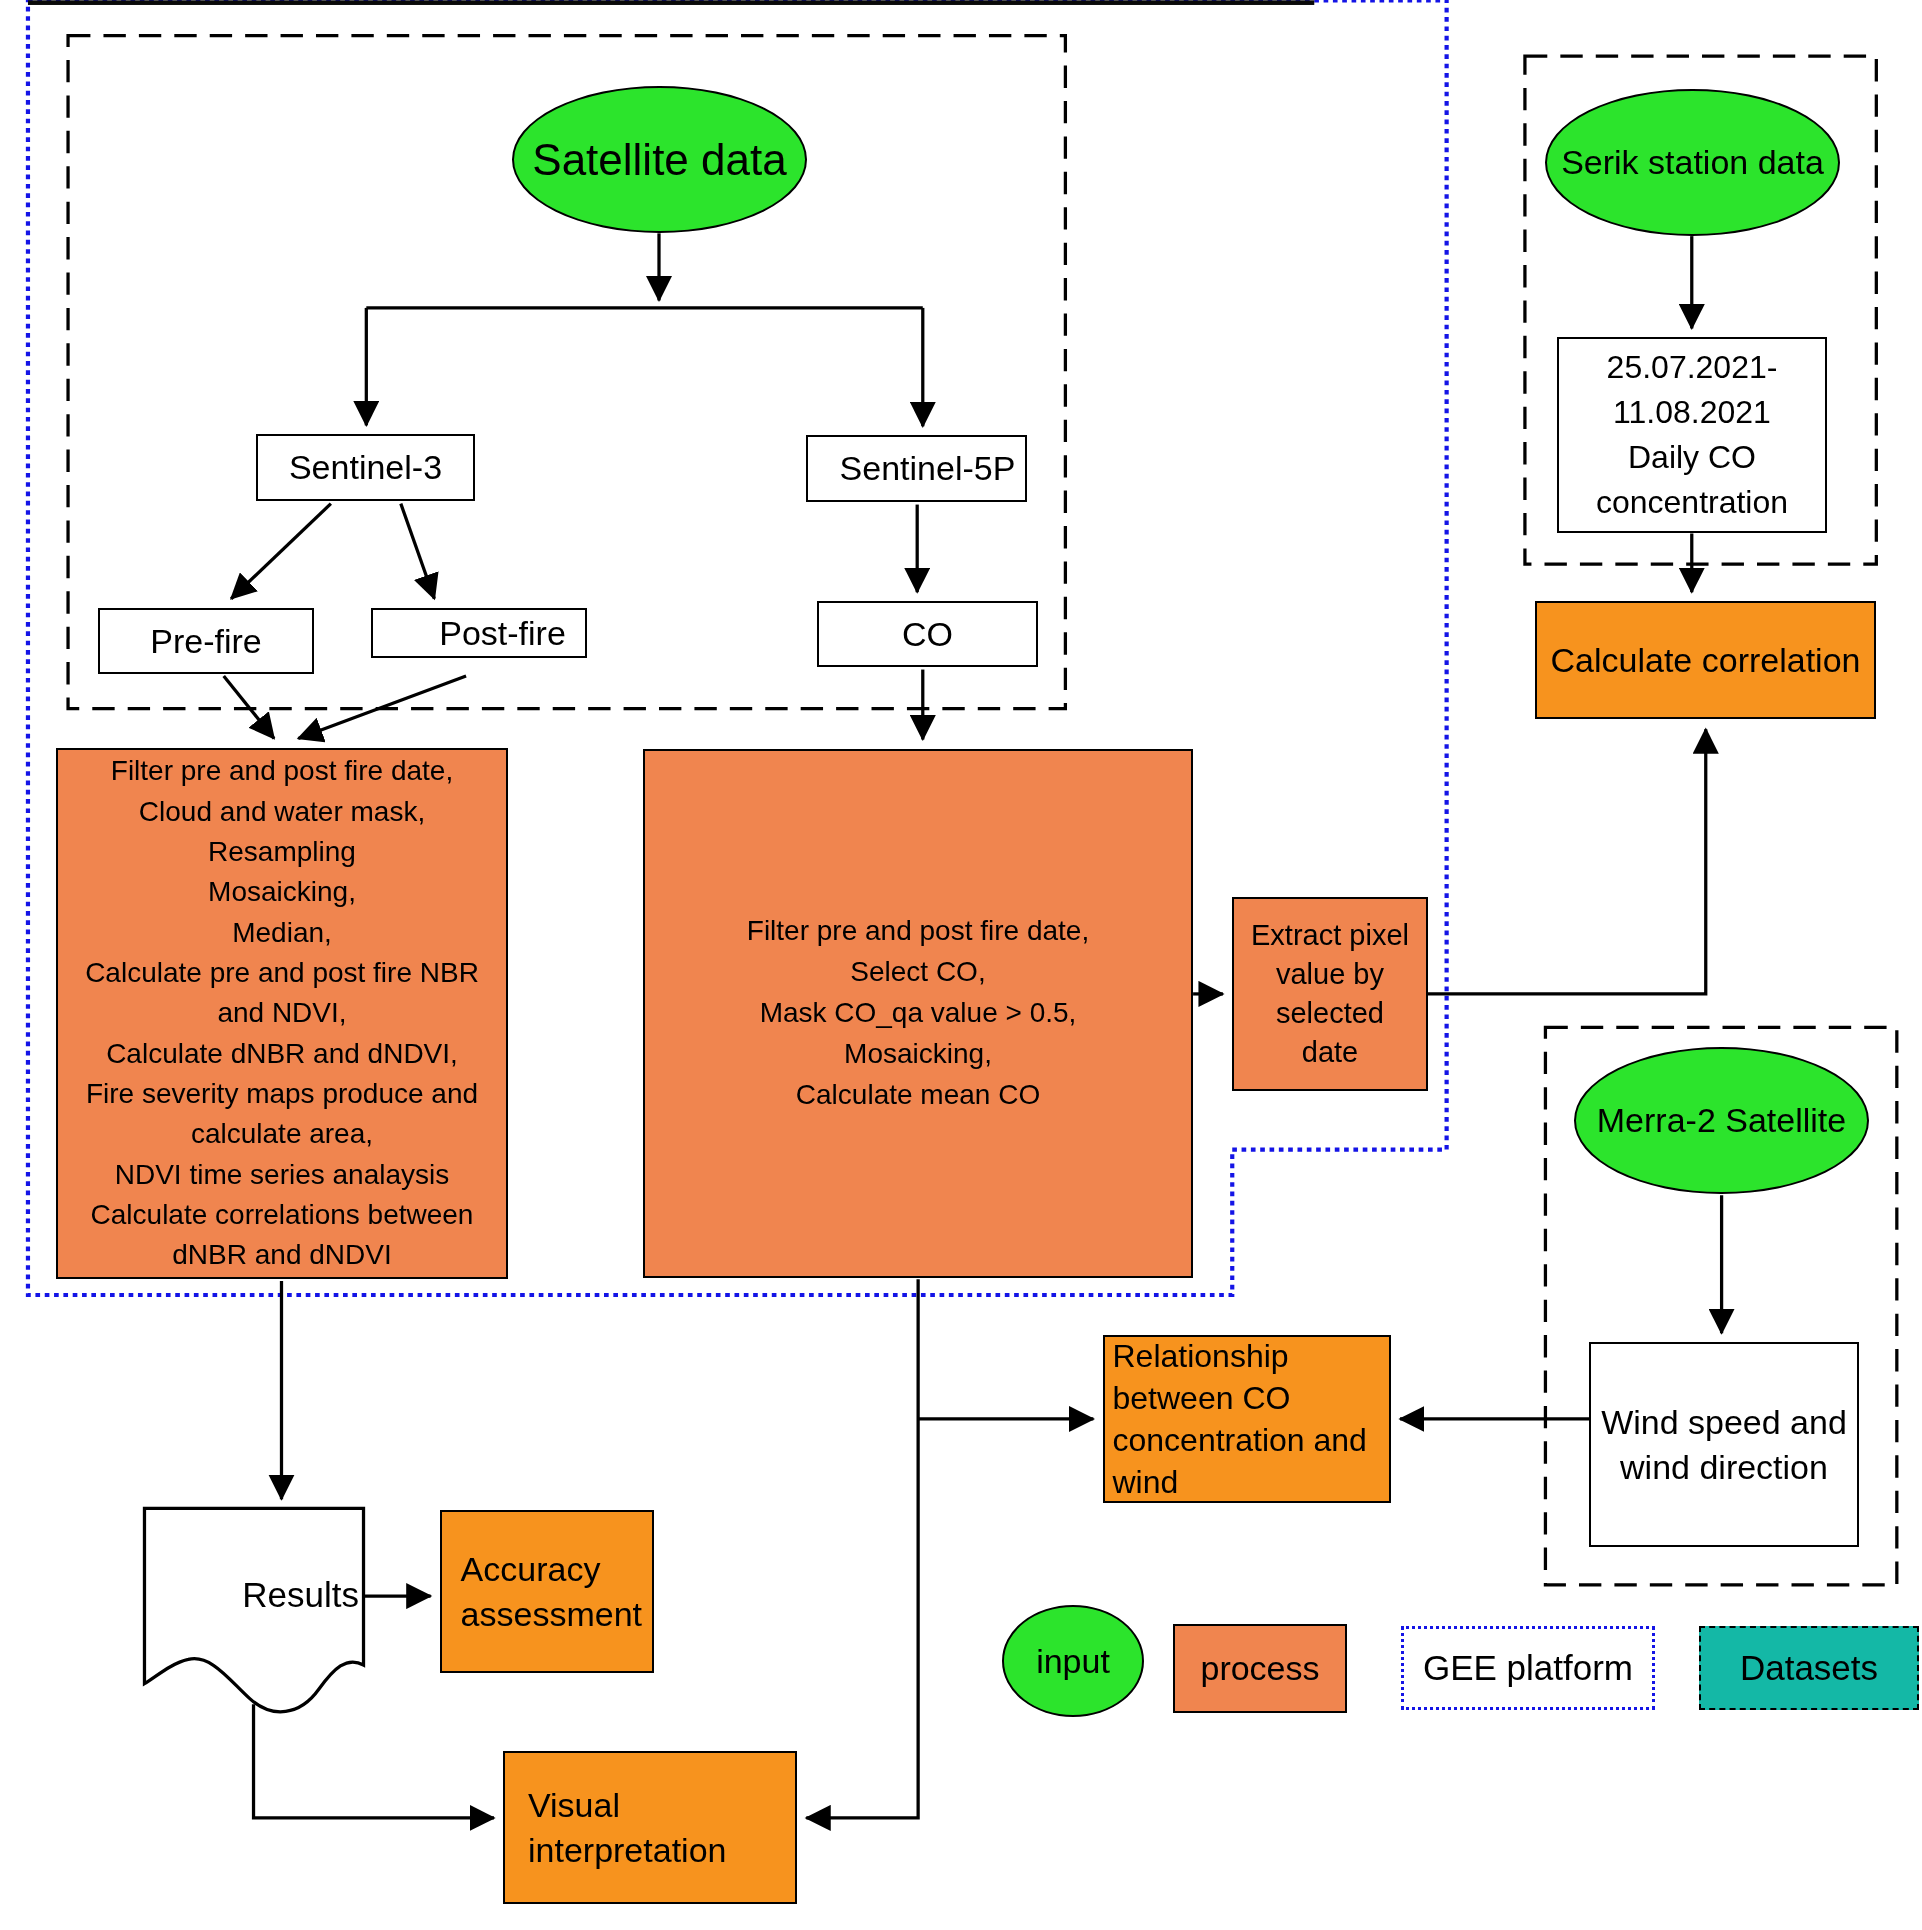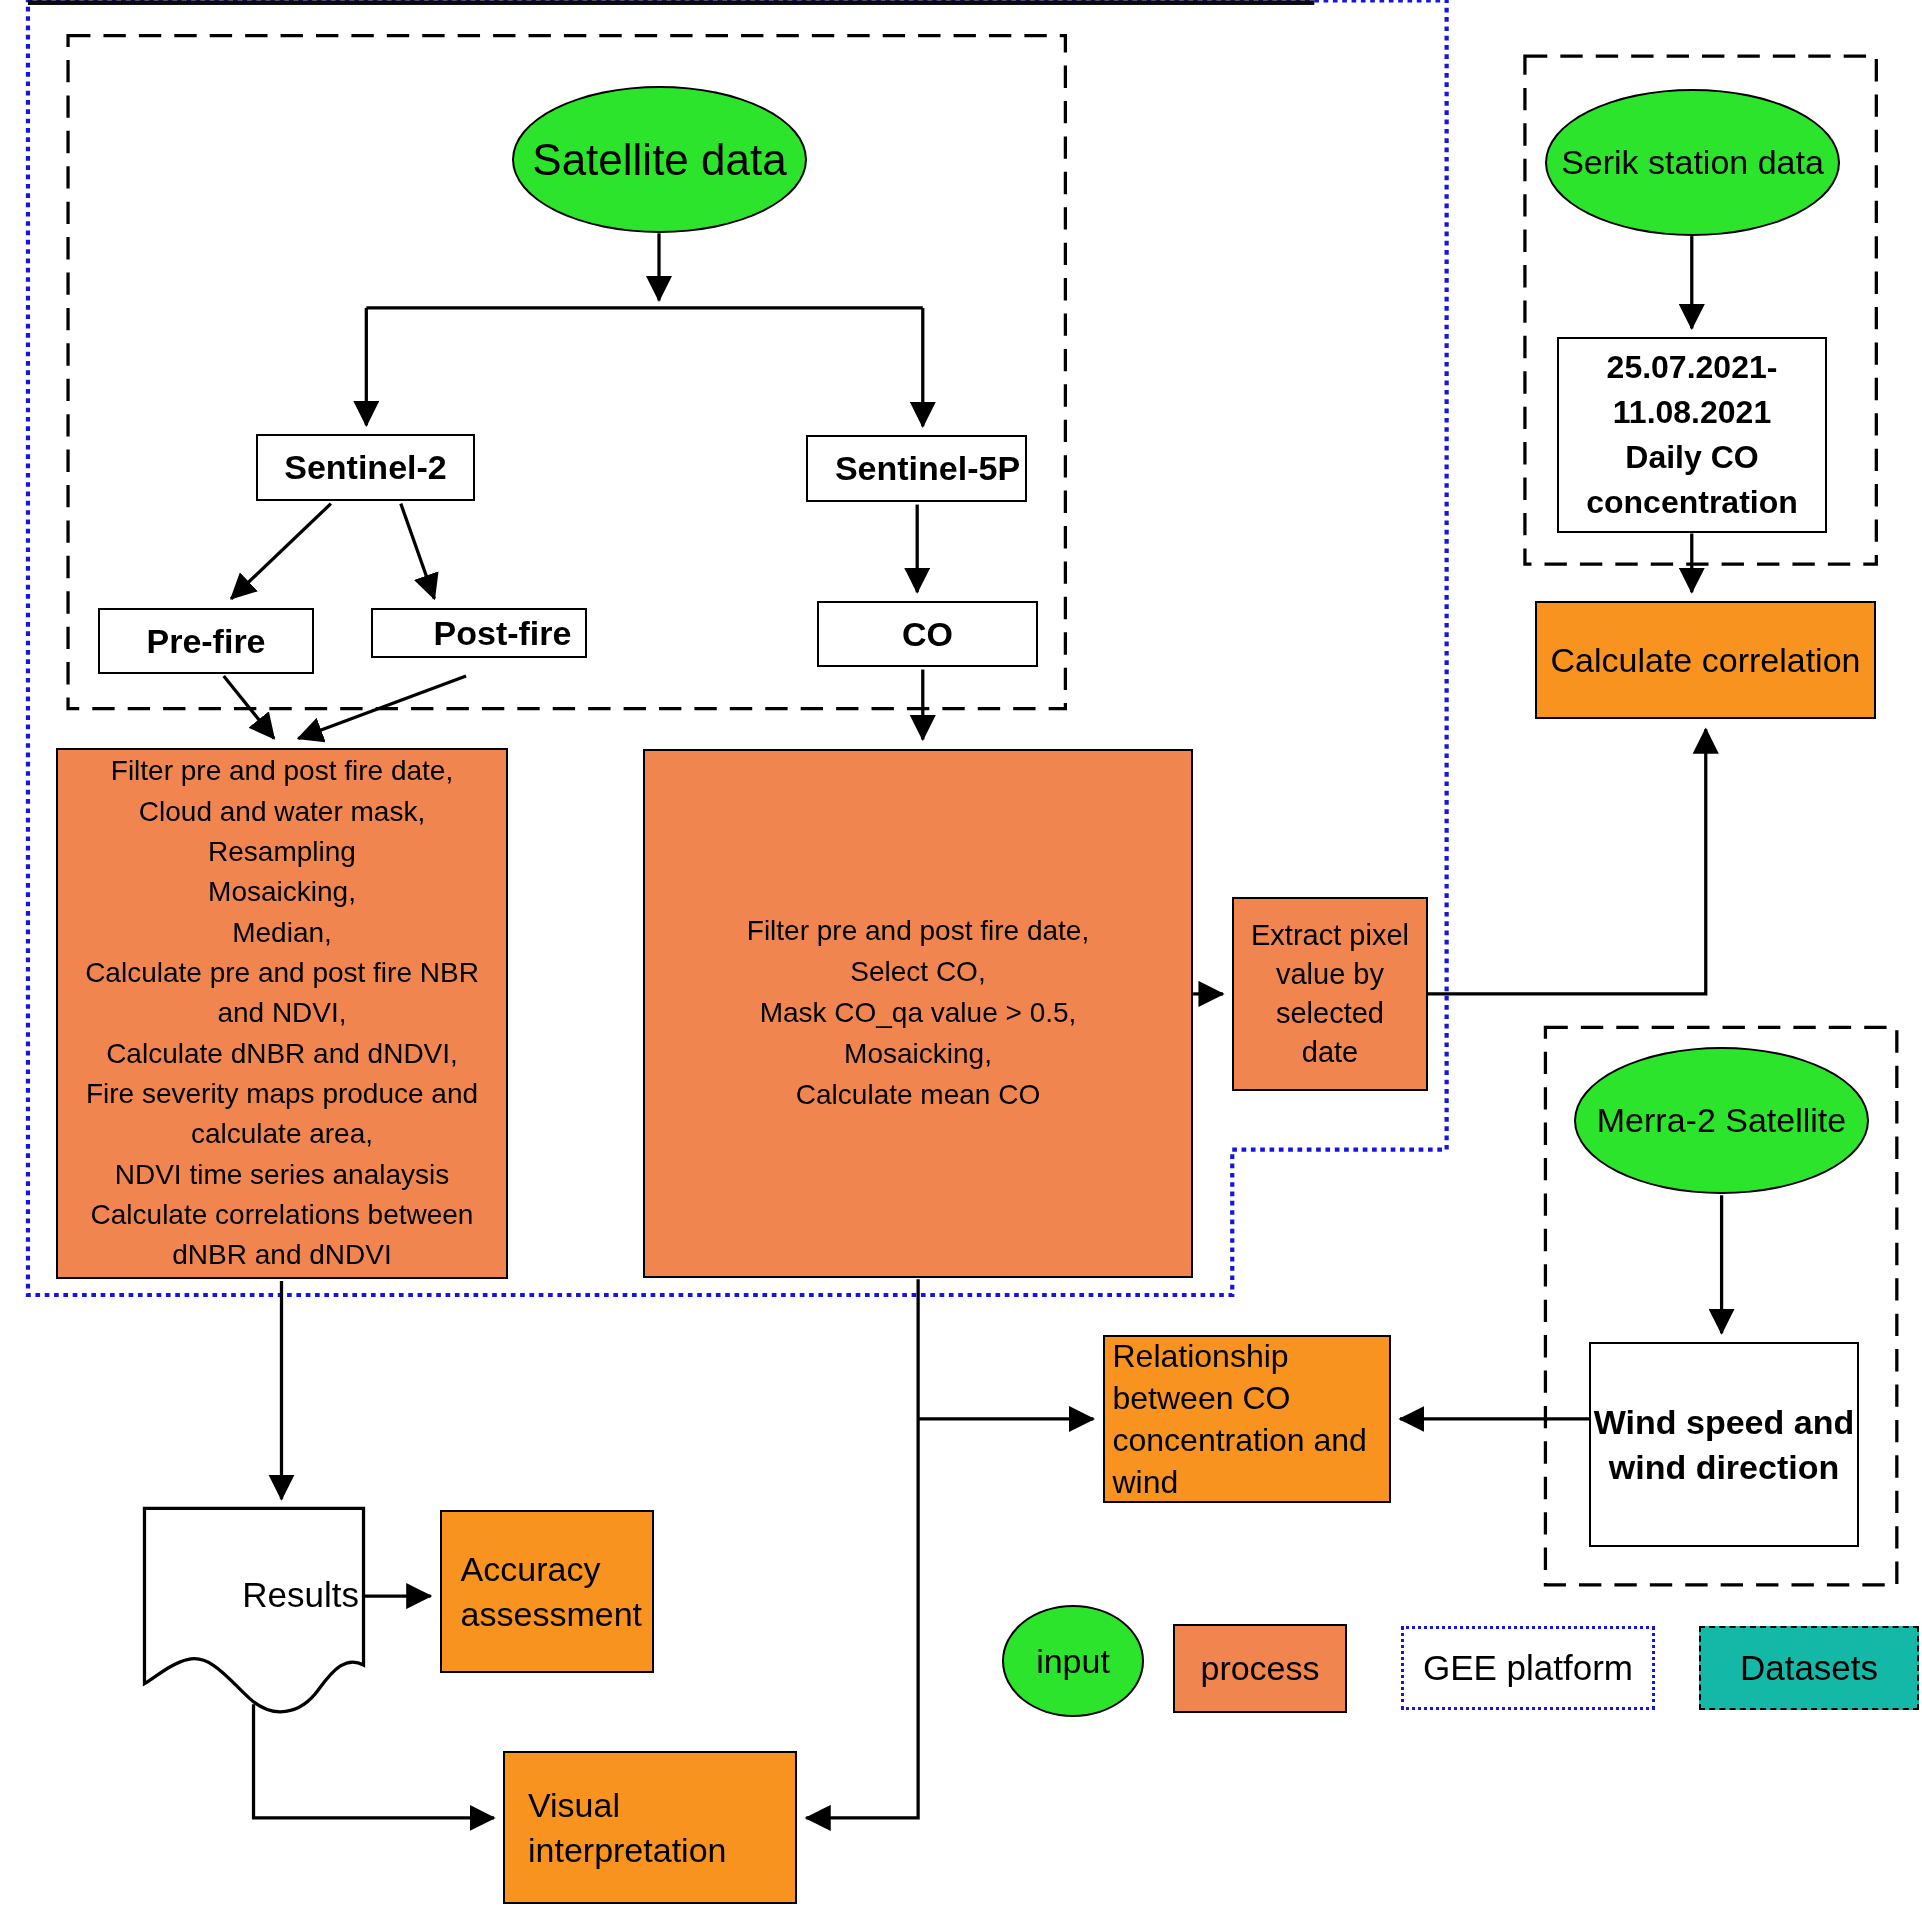--- a/index.html
+++ b/index.html
@@ -7,21 +7,21 @@
     position:relative;width:1922px;height:1931px;background:#ffffff;
     font-family:"Liberation Sans",sans-serif;color:#000;overflow:hidden;
   }
   .stage svg{position:absolute;left:0;top:0;}
   .node{
     position:absolute;box-sizing:border-box;display:flex;align-items:center;justify-content:center;
     text-align:center;white-space:pre-line;line-height:1.25;
   }
   .bordered{border:2.8px solid #000;}
   .ellipse{border-radius:50%;background:var(--input-green);}
-  .white-box{background:#ffffff;font-weight:bold;}
+  .white-box{background:#ffffff;}
   .proc-light{background:var(--process-light);}
   .proc-dark{background:var(--process-dark);}
   .legend-gee{border:3.7px dotted var(--gee-blue);background:#ffffff;}
   .legend-datasets{border:2.8px dashed #000;background:#14b8a6;}
   .no-border{border:none;background:transparent;justify-content:flex-end;}
   .align-left{text-align:left;justify-content:flex-start;}
   
   .edge{stroke:#000;stroke-width:3.5;fill:none;}
   .dash-black{fill:none;stroke:#000;stroke-width:3.5;stroke-dasharray:24 14;}
   .gee-border{fill:none;stroke:var(--gee-blue);stroke-width:4.5;stroke-dasharray:5 5;}
@@ -81,21 +81,21 @@
     <span>Satellite data</span>
   </div>
   <div class="node ellipse bordered" style="left:1545px;top:89px;width:295px;height:147px;font-size:34px;">
     <span>Serik station data</span>
   </div>
   <div class="node ellipse bordered" style="left:1574px;top:1047px;width:295px;height:147px;font-size:34px;">
     <span>Merra-2 Satellite</span>
   </div>
 
   <div class="node white-box bordered" style="left:256px;top:434px;width:219px;height:67px;font-size:34px;">
-    <span>Sentinel-2</span>
+    <span>Sentinel-3</span>
   </div>
   <div class="node white-box bordered" style="left:806px;top:435px;width:221px;height:67px;font-size:34px;padding-left:22px;">
     <span>Sentinel-5P</span>
   </div>
   <div class="node white-box bordered" style="left:98px;top:608px;width:216px;height:66px;font-size:34px;">
     <span>Pre-fire</span>
   </div>
   <div class="node white-box bordered" style="left:371px;top:608px;width:216px;height:50px;font-size:34px;padding-left:47px;">
     <span>Post-fire</span>
   </div>

